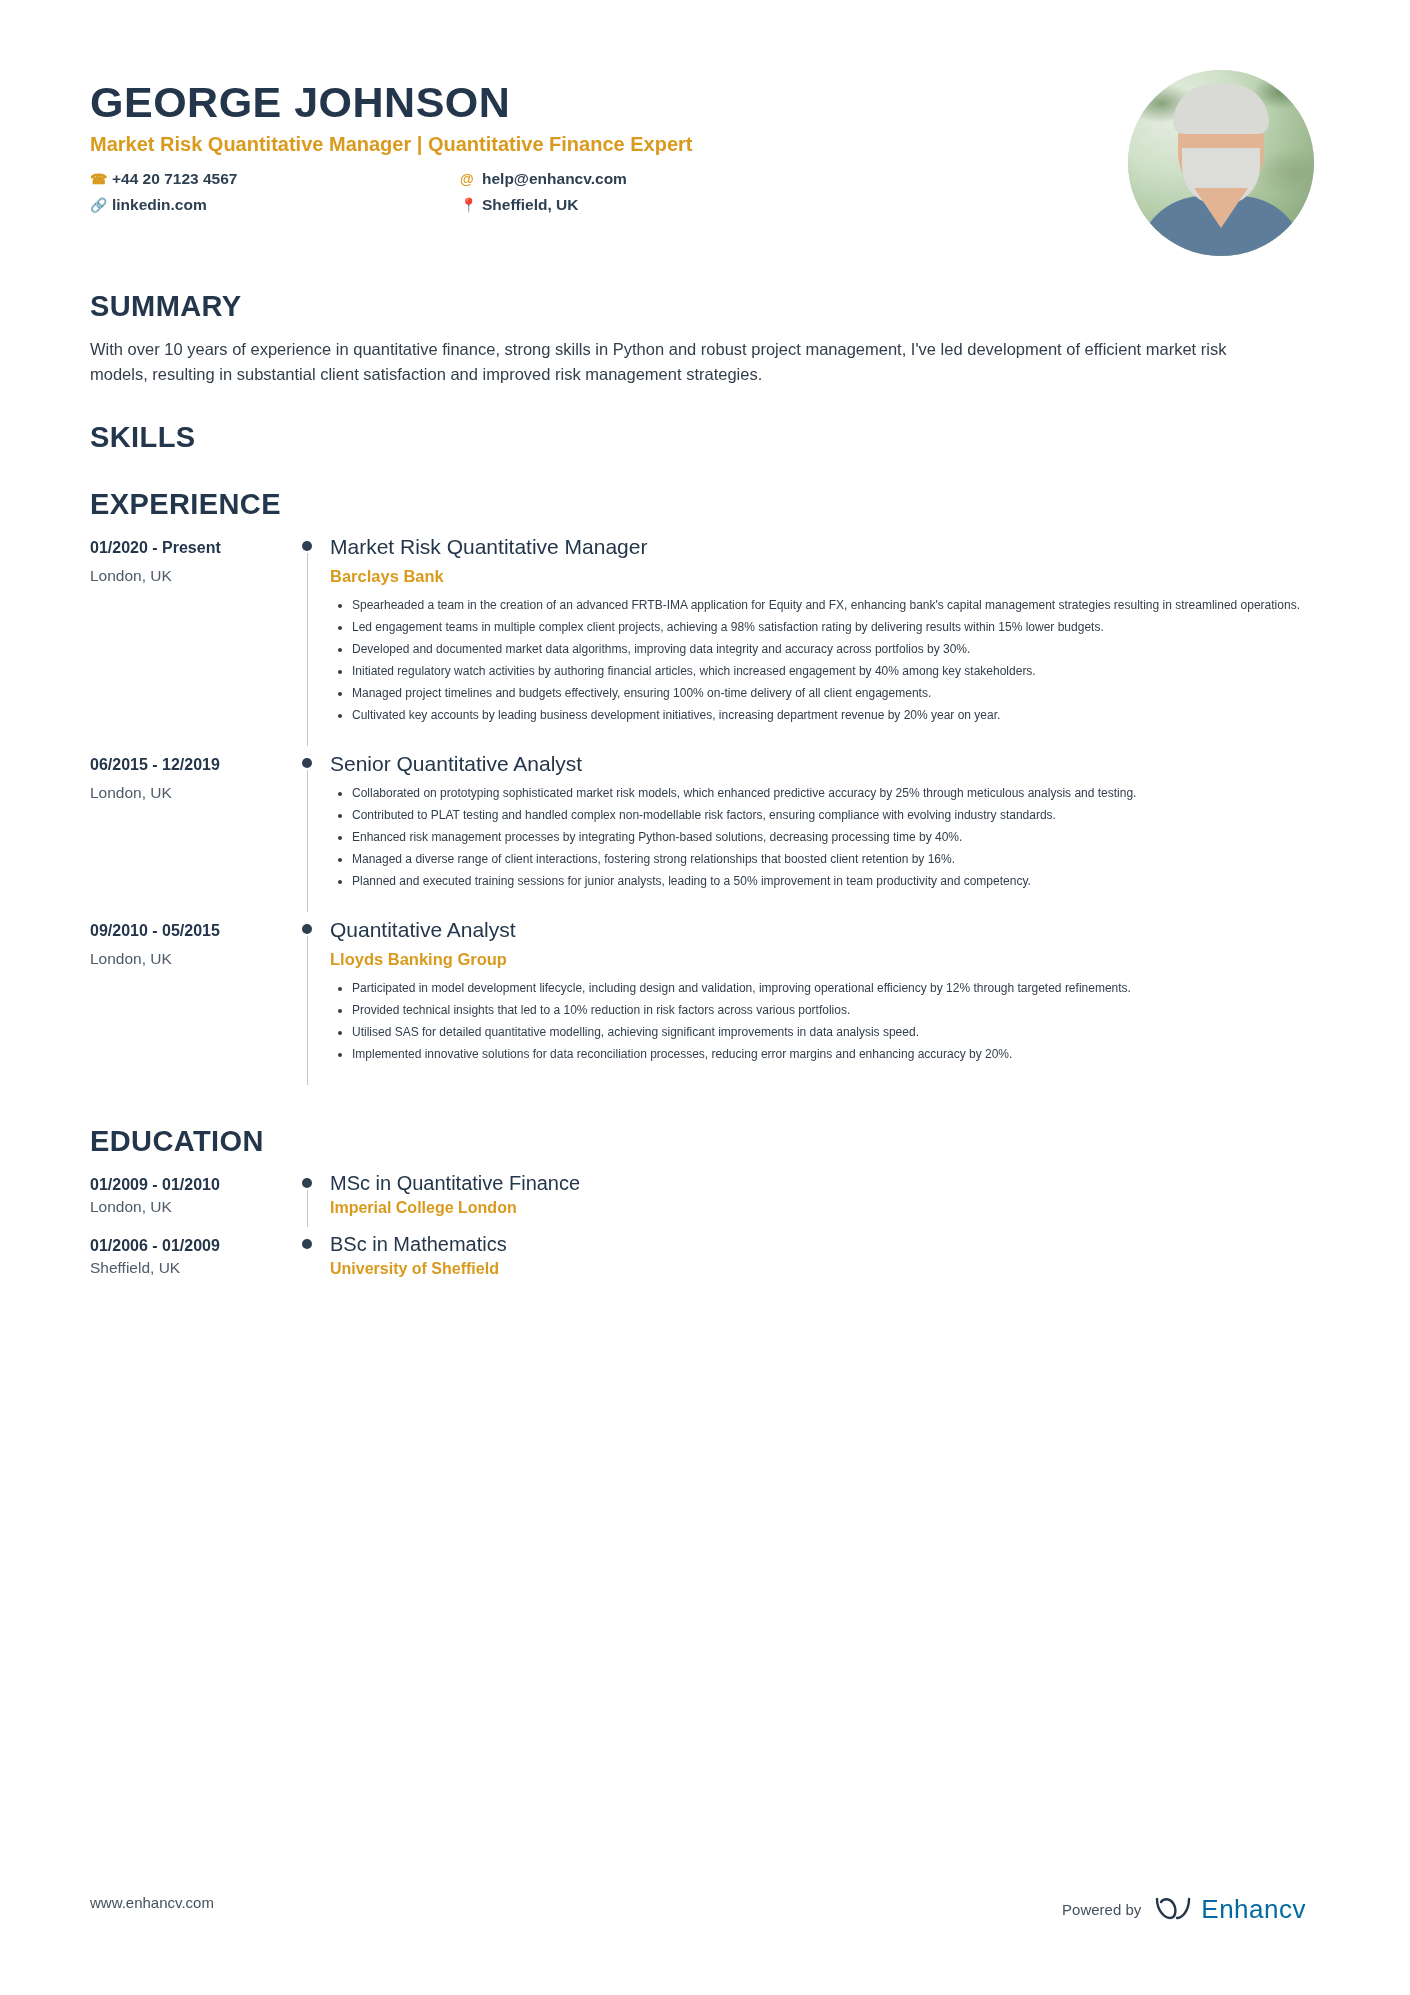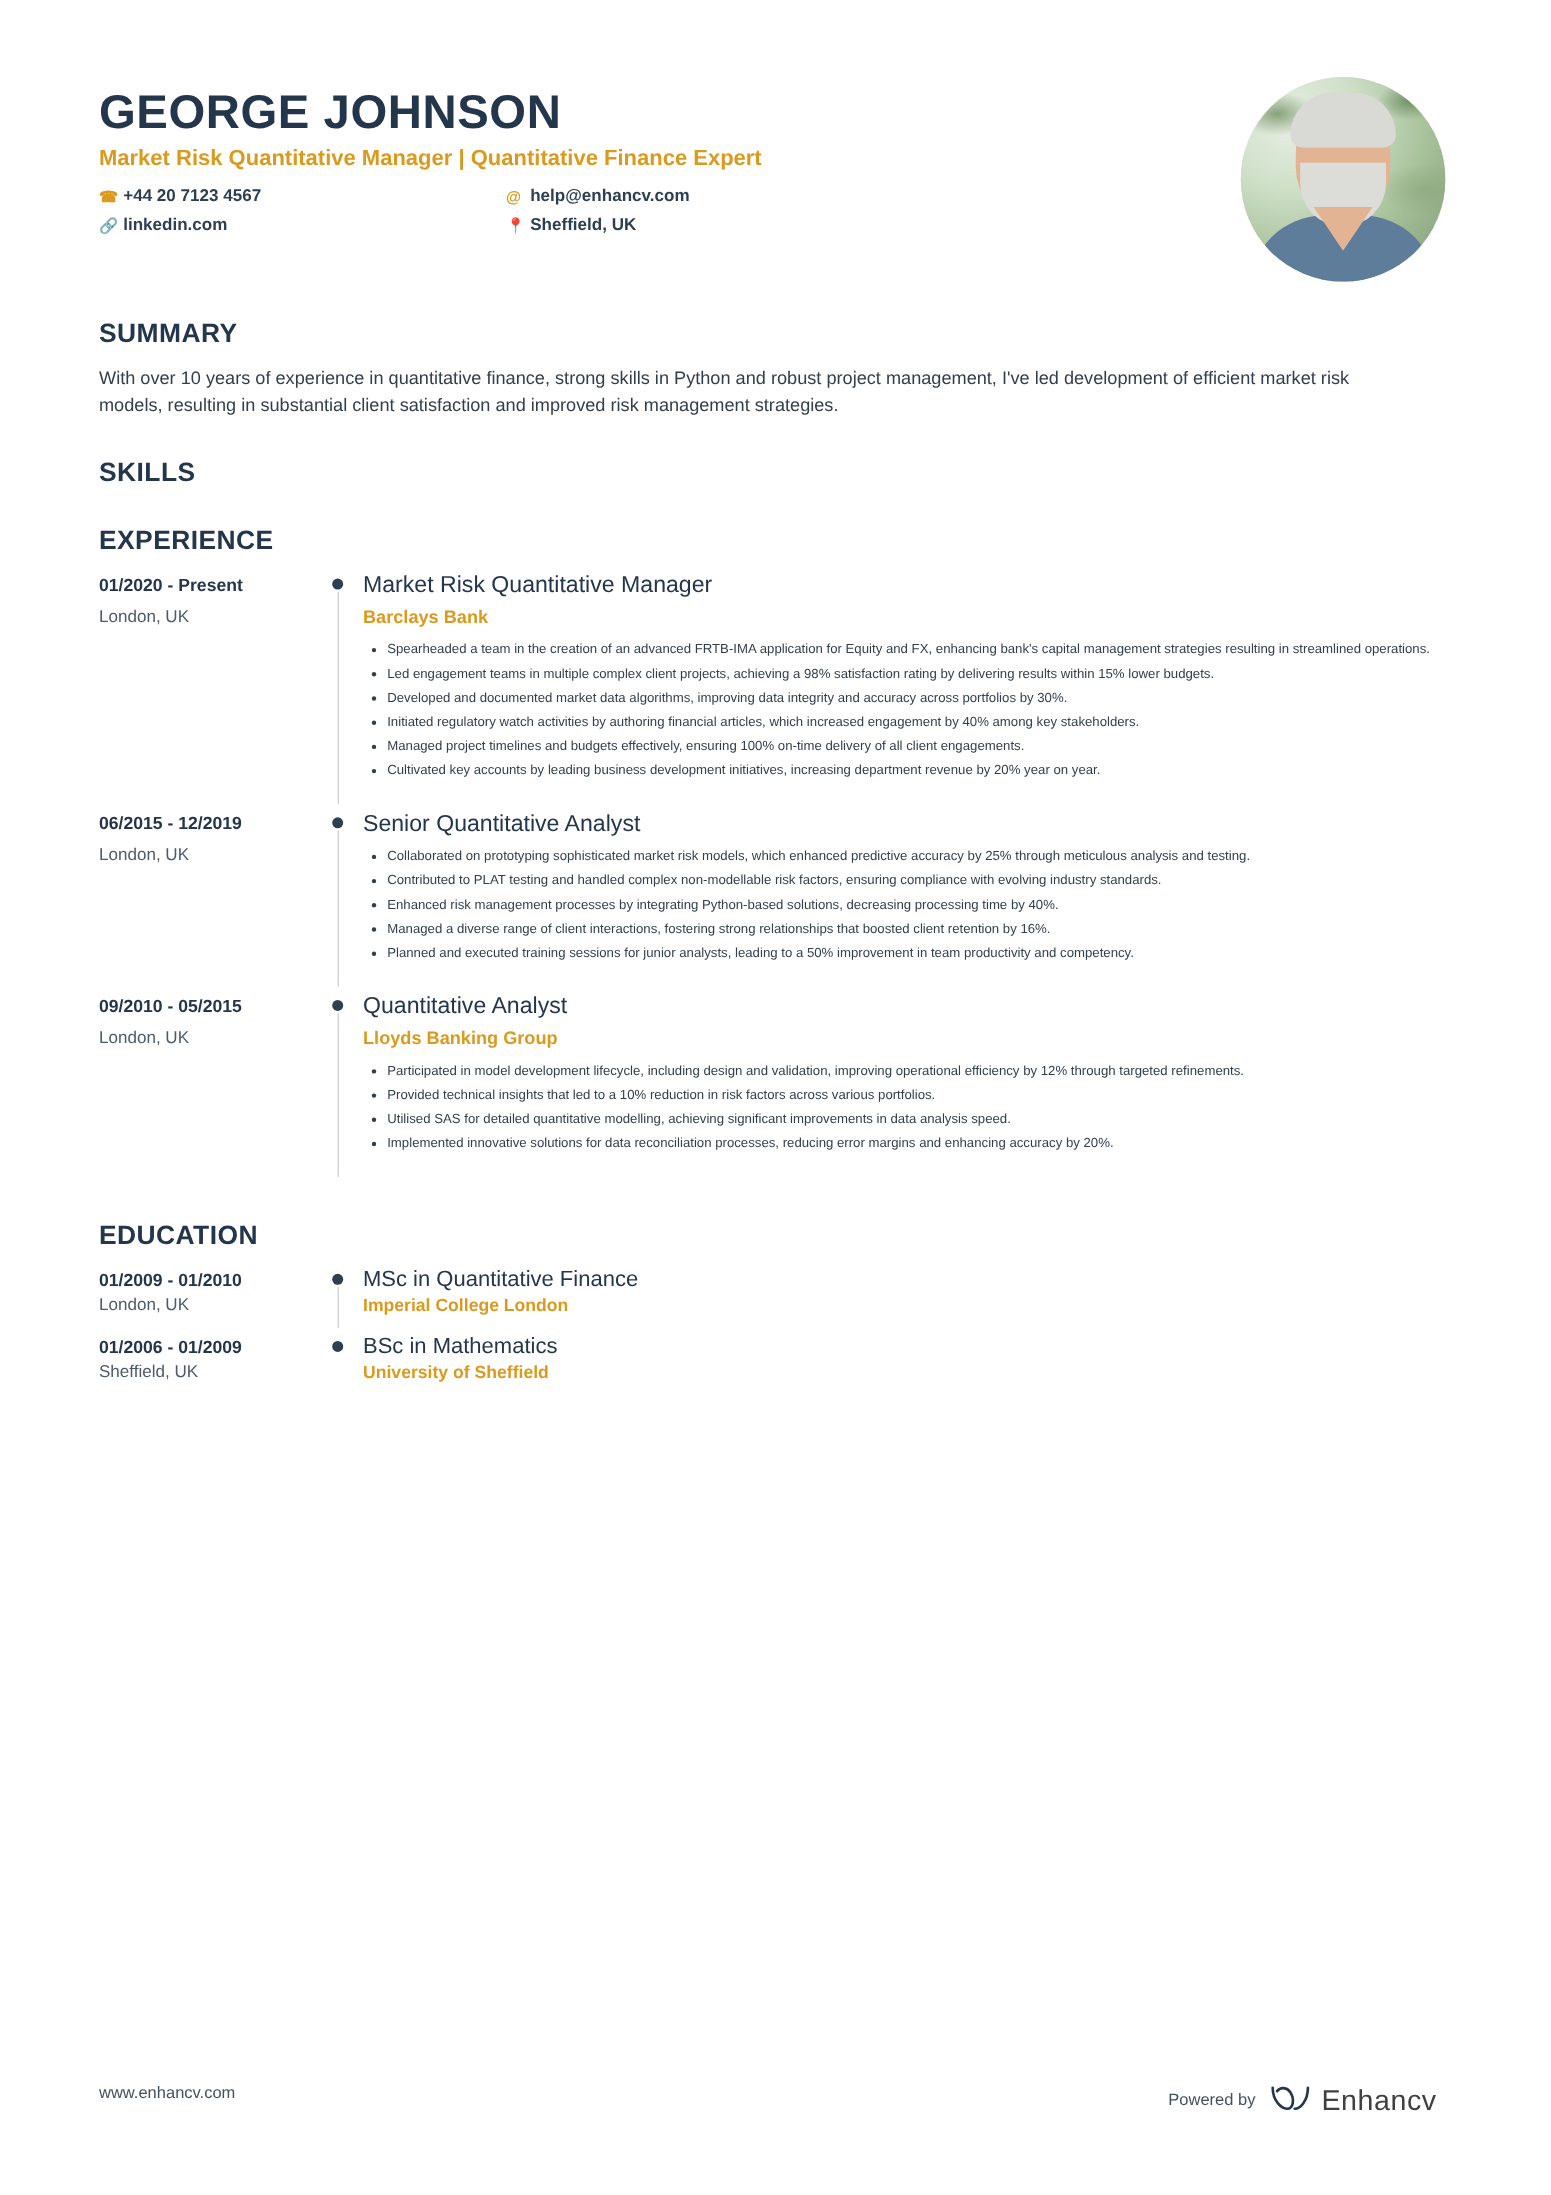--- a/index.html
+++ b/index.html
@@ -122,21 +122,21 @@
     left: 50%; bottom: 28px;
     transform: translateX(-50%);
     width: 54px; height: 40px;
     background: #e2b493;
     clip-path: polygon(50% 100%, 0 0, 100% 0);
   }
 
   
   .section { margin-top: 34px; }
   .section-title {
-    font-size: 24px;
+    font-size: 29px;
     font-weight: bold;
     letter-spacing: 0.4px;
     color: #24364b;
     margin-bottom: 14px;
   }
   .summary-text {
     font-size: 16.5px;
     line-height: 1.52;
     color: #333e4b;
     max-width: 1160px;
@@ -259,21 +259,21 @@
   .brand {
     display: flex;
     align-items: center;
     gap: 8px;
   }
   .brand-mark {
     color: #24364b;
   }
   .brand-name {
     font-size: 26px;
-    color: #404040;
+    color: #0369a1;
     letter-spacing: 0.5px;
   }
 </style>
 </head>
 <body>
 
 <div class="page">
 
   <div class="header">
     <div class="header-left">

